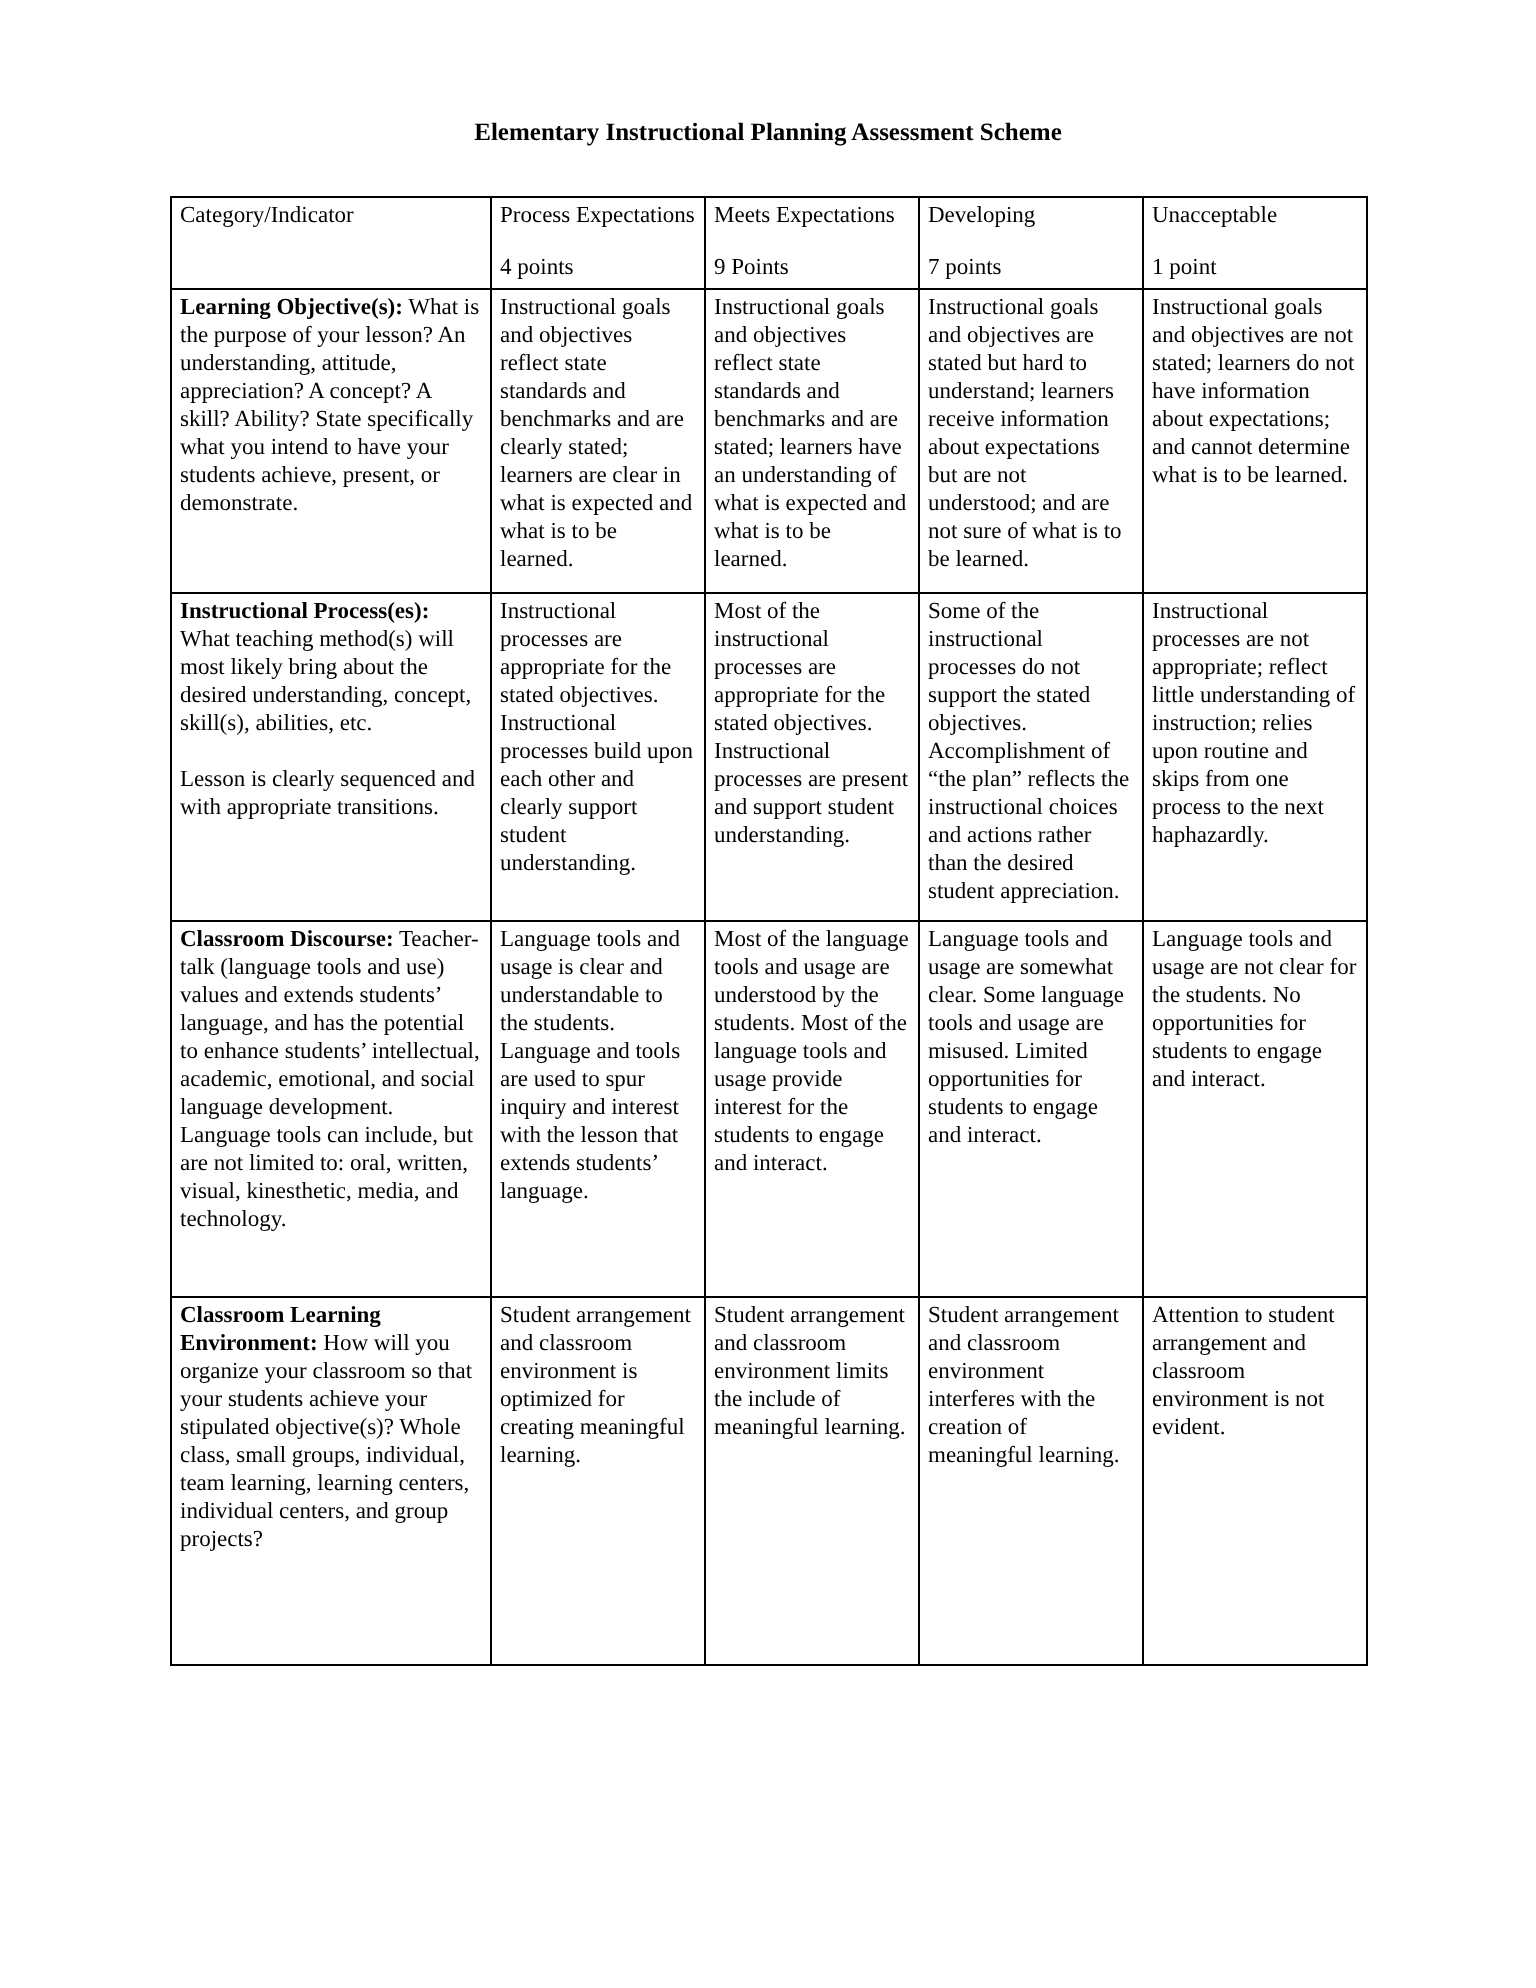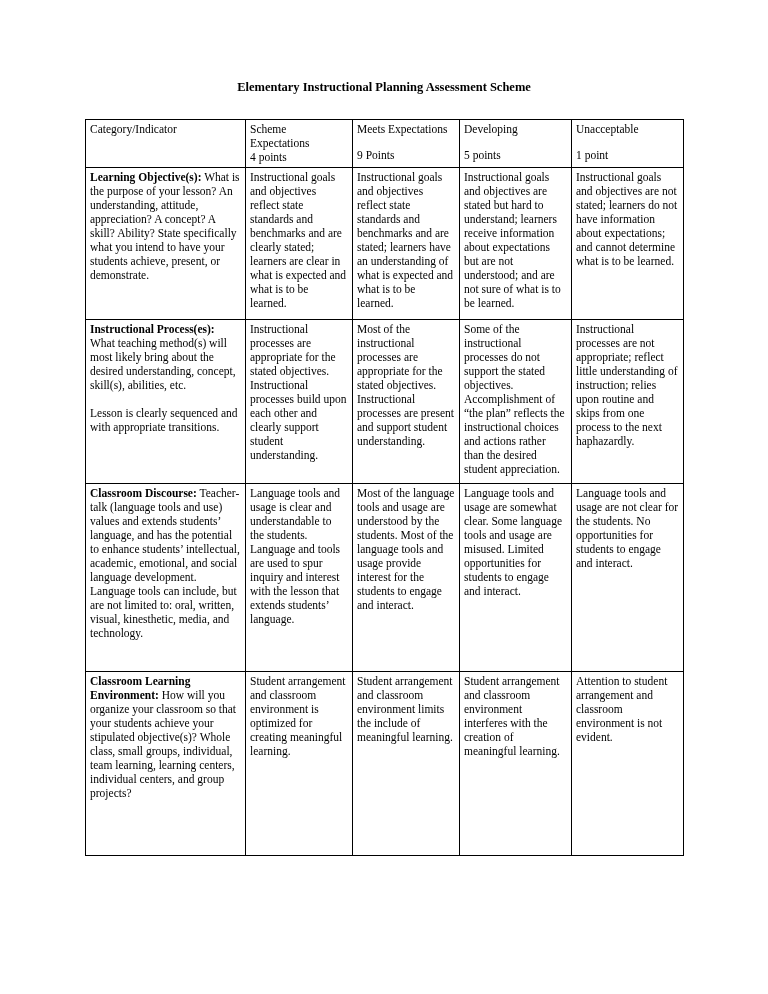--- a/index.html
+++ b/index.html
@@ -10,21 +10,21 @@
     width: 768px;
     height: 994px;
     font-family: "Liberation Serif", "DejaVu Serif", serif;
     color: #000000;
     position: relative;
     overflow: hidden;
   }
   .page {
     width: 768px;
     height: 842px;
-    padding-top: 80px;
+    padding-top: 59px;
   }
   .doc-title {
     text-align: center;
     font-weight: bold;
     font-size: 12.5px;
     margin-bottom: 24px;
   }
   table.rubric {
     border-collapse: collapse;
     margin-left: 85px;
@@ -78,34 +78,34 @@
     <tbody>
         <tr>
       <td class="hdr-cell">
         <div class="hdr-inner">
           <span>Category/Indicator</span>
           <span></span>
         </div>
       </td>
       <td class="hdr-cell">
         <div class="hdr-inner">
-          <span>Scheme Expectations</span>
+          <span>Process Expectations</span>
           <span>4 points</span>
         </div>
       </td>
       <td class="hdr-cell">
         <div class="hdr-inner">
           <span>Meets Expectations</span>
           <span>9 Points</span>
         </div>
       </td>
       <td class="hdr-cell">
         <div class="hdr-inner">
           <span>Developing</span>
-          <span>5 points</span>
+          <span>7 points</span>
         </div>
       </td>
       <td class="hdr-cell">
         <div class="hdr-inner">
           <span>Unacceptable</span>
           <span>1 point</span>
         </div>
       </td>
     </tr>
 

